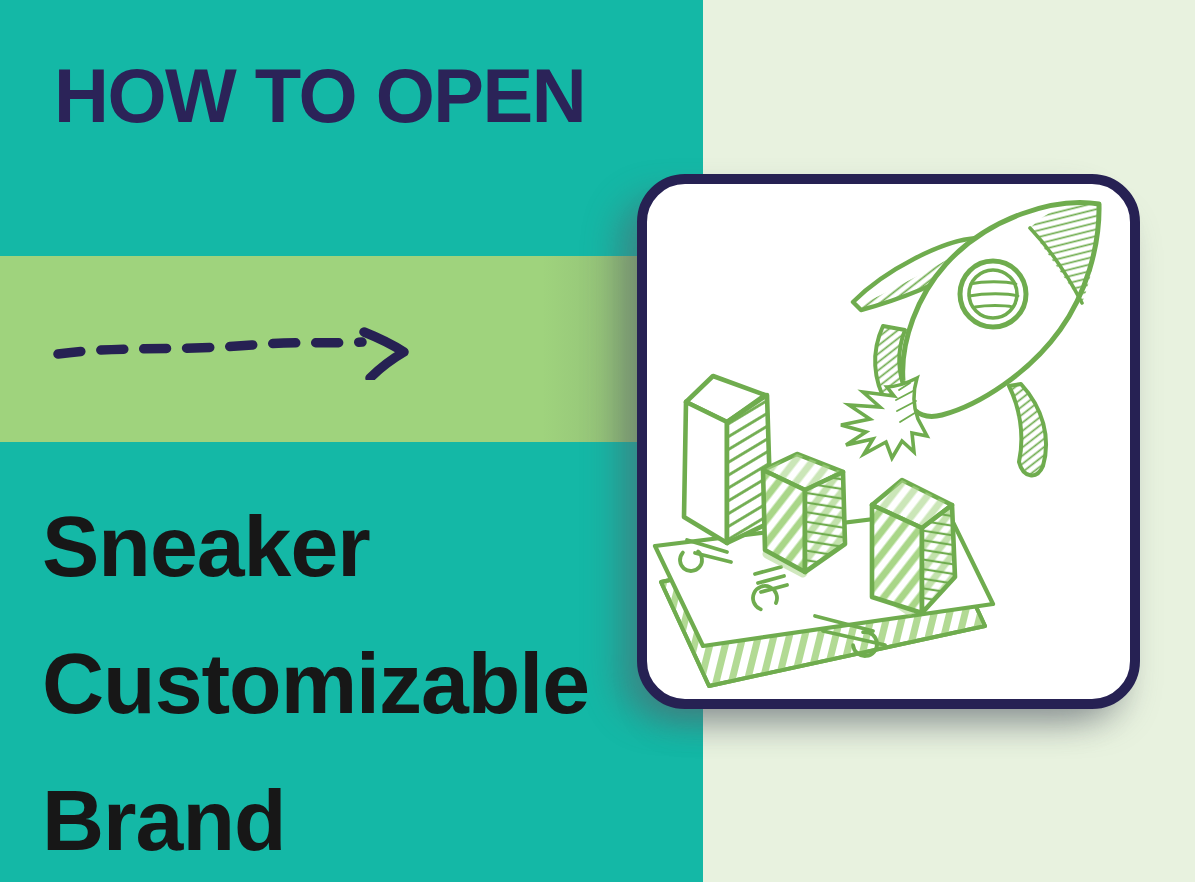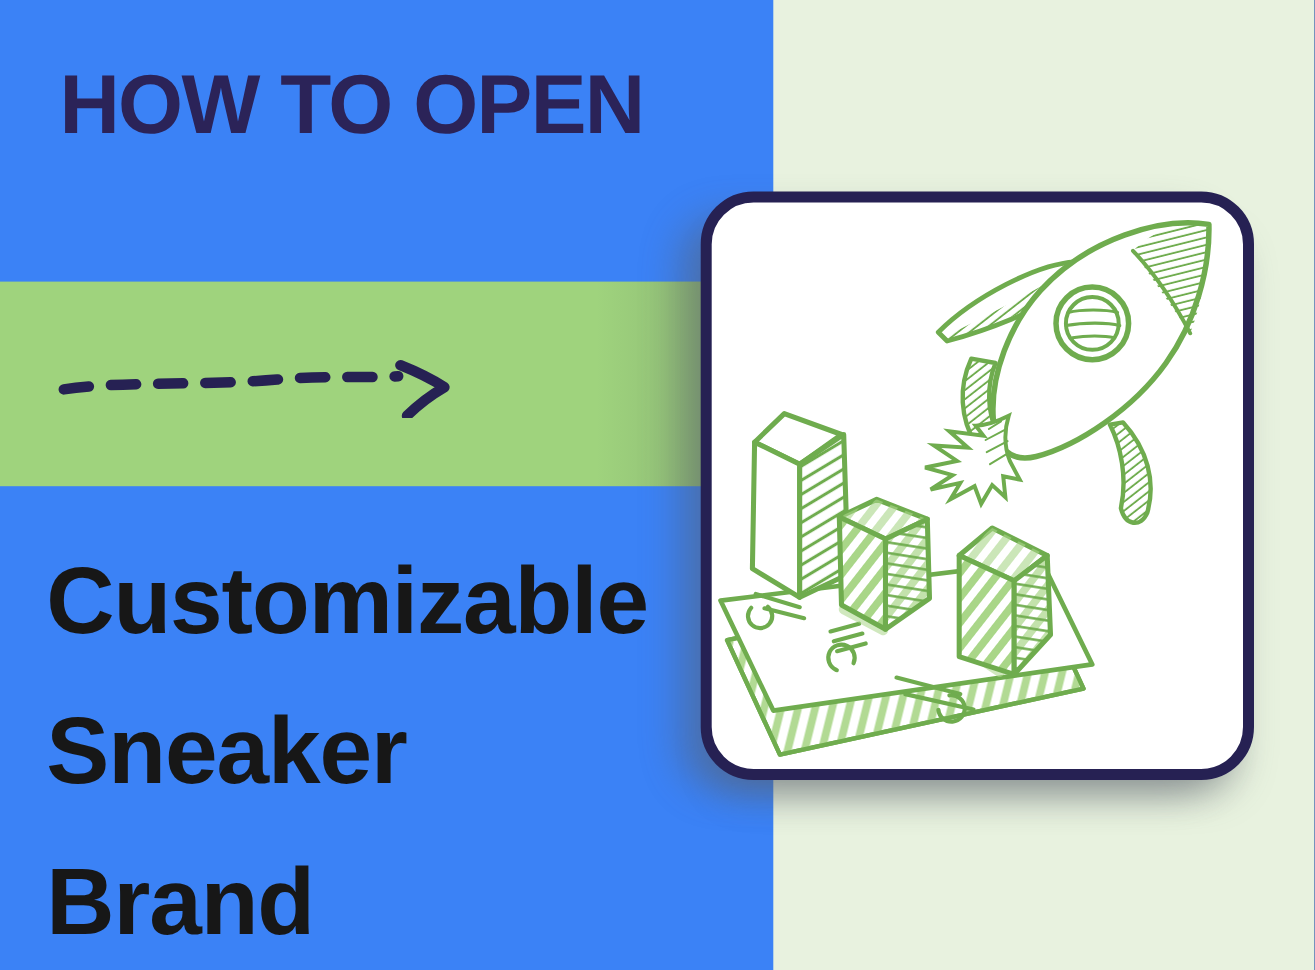--- a/index.html
+++ b/index.html
@@ -3,21 +3,21 @@
 <meta charset="utf-8">
 <style>
   :root{
     --navy:#262153; --title-navy:#2b2358; --text-black:#171717;
     --band-green:#9fd37d; --panel-green:#e8f2df;
     --doodle-green:#6fac4e; --doodle-light-green:#a9d688;
   }
   html,body{margin:0;padding:0;background:#888;}
   .canvas{
     position:relative; width:1195px; height:882px; overflow:hidden;
-    background:#3b82f6; font-family:"Liberation Sans", sans-serif;
+    background:#14b8a6; font-family:"Liberation Sans", sans-serif;
   }
   .panel-right{
     position:absolute; left:703px; top:0; width:492px; height:882px;
     background:var(--panel-green); z-index:0;
   }
   .title{
     position:absolute; left:54px; top:56px; margin:0; z-index:2;
     font-size:76px; font-weight:800; letter-spacing:-1.5px; line-height:1.05;
     color:var(--title-navy); white-space:nowrap;
   }
@@ -65,22 +65,22 @@
   <h1 class="title">HOW TO OPEN</h1>
 
   <div class="band"></div>
 
   <svg class="arrow" viewBox="0 0 360 56" aria-hidden="true">
     <path class="astroke adash" d="M6,30 C60,22 130,27 200,21 C245,17 282,20 310,18"></path>
     <path class="astroke" d="M312,8 C327,14 341,21 352,28 C340,35 327,45 318,54"></path>
   </svg>
 
   <div class="headline">
+    <div>Sneaker</div>
     <div>Customizable</div>
-    <div>Sneaker</div>
     <div>Brand</div>
   </div>
 
   <div class="card">
     <svg class="card-illo" viewBox="0 0 483 515" aria-hidden="true">
       <defs>
         <pattern id="pThick" width="14" height="14" patternUnits="userSpaceOnUse" patternTransform="rotate(-52)">
           <line class="plt" x1="0" y1="7" x2="14" y2="7" stroke-width="7"></line>
         </pattern>
         <pattern id="pThickV" width="15" height="15" patternUnits="userSpaceOnUse" patternTransform="rotate(-76)">

